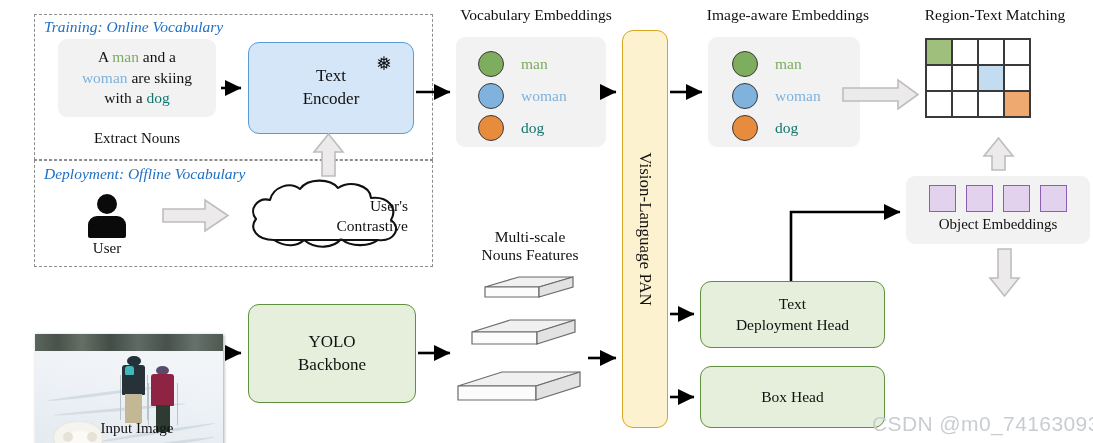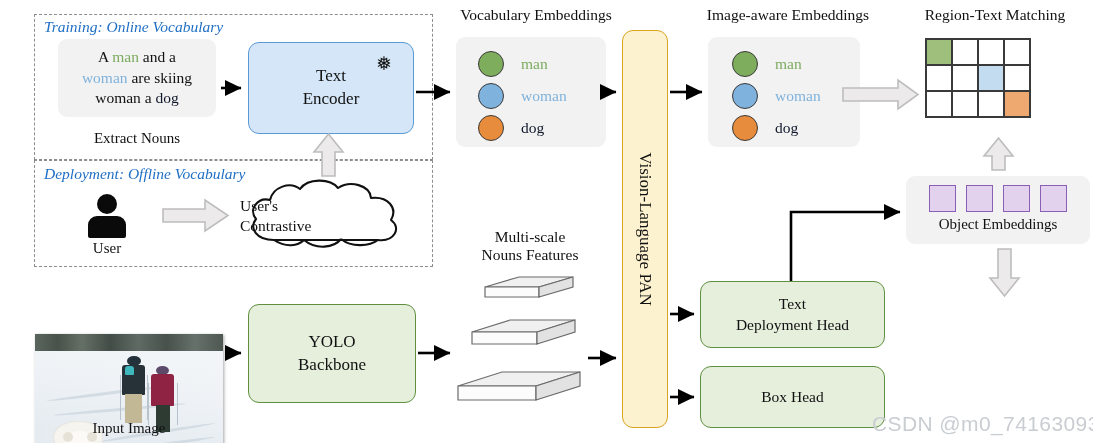--- a/index.html
+++ b/index.html
@@ -10,21 +10,21 @@
 
   
   .dashbox{border:1.5px dashed #8d8d8d;box-sizing:border-box;}
   .panel-title{font-style:italic;color:#1f6fc4;font-size:15.5px;white-space:nowrap;}
 
   
   .greybox{background:#f2f2f2;border-radius:9px;box-sizing:border-box;}
   .caption-text{font-size:15.5px;line-height:1.33;text-align:center;}
   .w-man{color:#7cab5f;}
   .w-woman{color:#7fb2dc;}
-  .w-dog{color:#0f172a;}
+  .w-dog{color:#0f766e;}
   .plainlabel{font-size:15px;text-align:center;white-space:nowrap;}
 
   
   .modbox{box-sizing:border-box;border-radius:11px;display:flex;
           align-items:center;justify-content:center;text-align:center;}
   .blue-mod{background:#d4e6f7;border:1.6px solid #5b9bd5;}
   .green-mod{background:#e5efdc;border:1.6px solid #5f9040;}
   .yellow-mod{background:#fdf2cf;border:1.8px solid #d9a520;}
   .modtext{font-size:17px;line-height:1.35;}
   .modtext-sm{font-size:15.5px;line-height:1.35;}
@@ -84,21 +84,21 @@
          pointer-events:none;}
 
   
   .user-ic{position:relative;width:44px;height:44px;}
   .user-ic .uh{position:absolute;left:12px;top:0;width:20px;height:20px;
                border-radius:50%;background:#0a0a0a;}
   .user-ic .ub{position:absolute;left:3px;top:22px;width:38px;height:22px;
                background:#0a0a0a;border-radius:9px 9px 2px 2px;}
 
   
-  .cloudtext{position:absolute;width:100%;text-align:left;font-size:15.5px;
+  .cloudtext{position:absolute;width:100%;text-align:right;font-size:15.5px;
              line-height:1.3;}
 
   
   .snowflake{font-size:19px;line-height:1;color:#111;}
 
   
   .wm{font-family:"Liberation Sans","DejaVu Sans",sans-serif;
       font-size:21px;color:#c9cdd2;white-space:nowrap;letter-spacing:.4px;}
 </style>
 </head>
@@ -109,21 +109,21 @@
   <div class="abs dashbox" style="left:34px;top:14px;width:399px;height:146px;"></div>
   <div class="abs dashbox" style="left:34px;top:160px;width:399px;height:107px;"></div>
 
   <div class="abs panel-title" style="left:44px;top:18px;">Training: Online Vocabulary</div>
   <div class="abs panel-title" style="left:44px;top:165px;">Deployment: Offline Vocabulary</div>
 
   <div class="abs greybox" style="left:58px;top:39px;width:158px;height:78px;display:flex;align-items:center;justify-content:center;">
     <div class="caption-text">
       <div><span>A </span><span class="w-man">man</span><span> and a</span></div>
       <div><span class="w-woman">woman</span><span> are skiing</span></div>
-      <div><span>woman a </span><span class="w-dog">dog</span></div>
+      <div><span>with a </span><span class="w-dog">dog</span></div>
     </div>
   </div>
   <div class="abs plainlabel" style="left:58px;top:130px;width:158px;">Extract Nouns</div>
 
   <div class="abs modbox blue-mod" style="left:248px;top:42px;width:166px;height:92px;">
     <div class="modtext">
       <div>Text</div>
       <div>Encoder</div>
     </div>
   </div>
@@ -238,21 +238,21 @@
       <div class="p-pole" style="left:97%;top:24%;height:60%;"></div>
     </div>
 
     <div class="dog" style="left:9%;top:66%;width:30%;height:30%;">
       <div class="dog-body" style="left:2%;top:8%;width:88%;height:88%;"></div>
       <div class="dog-head" style="left:24%;top:34%;width:50%;height:56%;"></div>
       <div class="dog-ear" style="left:20%;top:38%;width:18%;height:26%;"></div>
       <div class="dog-ear" style="left:62%;top:38%;width:18%;height:26%;"></div>
     </div>
   </div>
-  <div class="abs plainlabel" style="left:35px;top:420px;width:188px;">Input Image</div>
+  <div class="abs plainlabel" style="left:35px;top:420px;width:188px;padding-left:8px;">Input Image</div>
 
   <div class="abs modbox green-mod" style="left:248px;top:304px;width:168px;height:99px;">
     <div class="modtext">
       <div>YOLO</div>
       <div>Backbone</div>
     </div>
   </div>
 
   <div class="abs sect-title" style="left:455px;top:228px;width:150px;">
     <div>Multi-scale</div>

